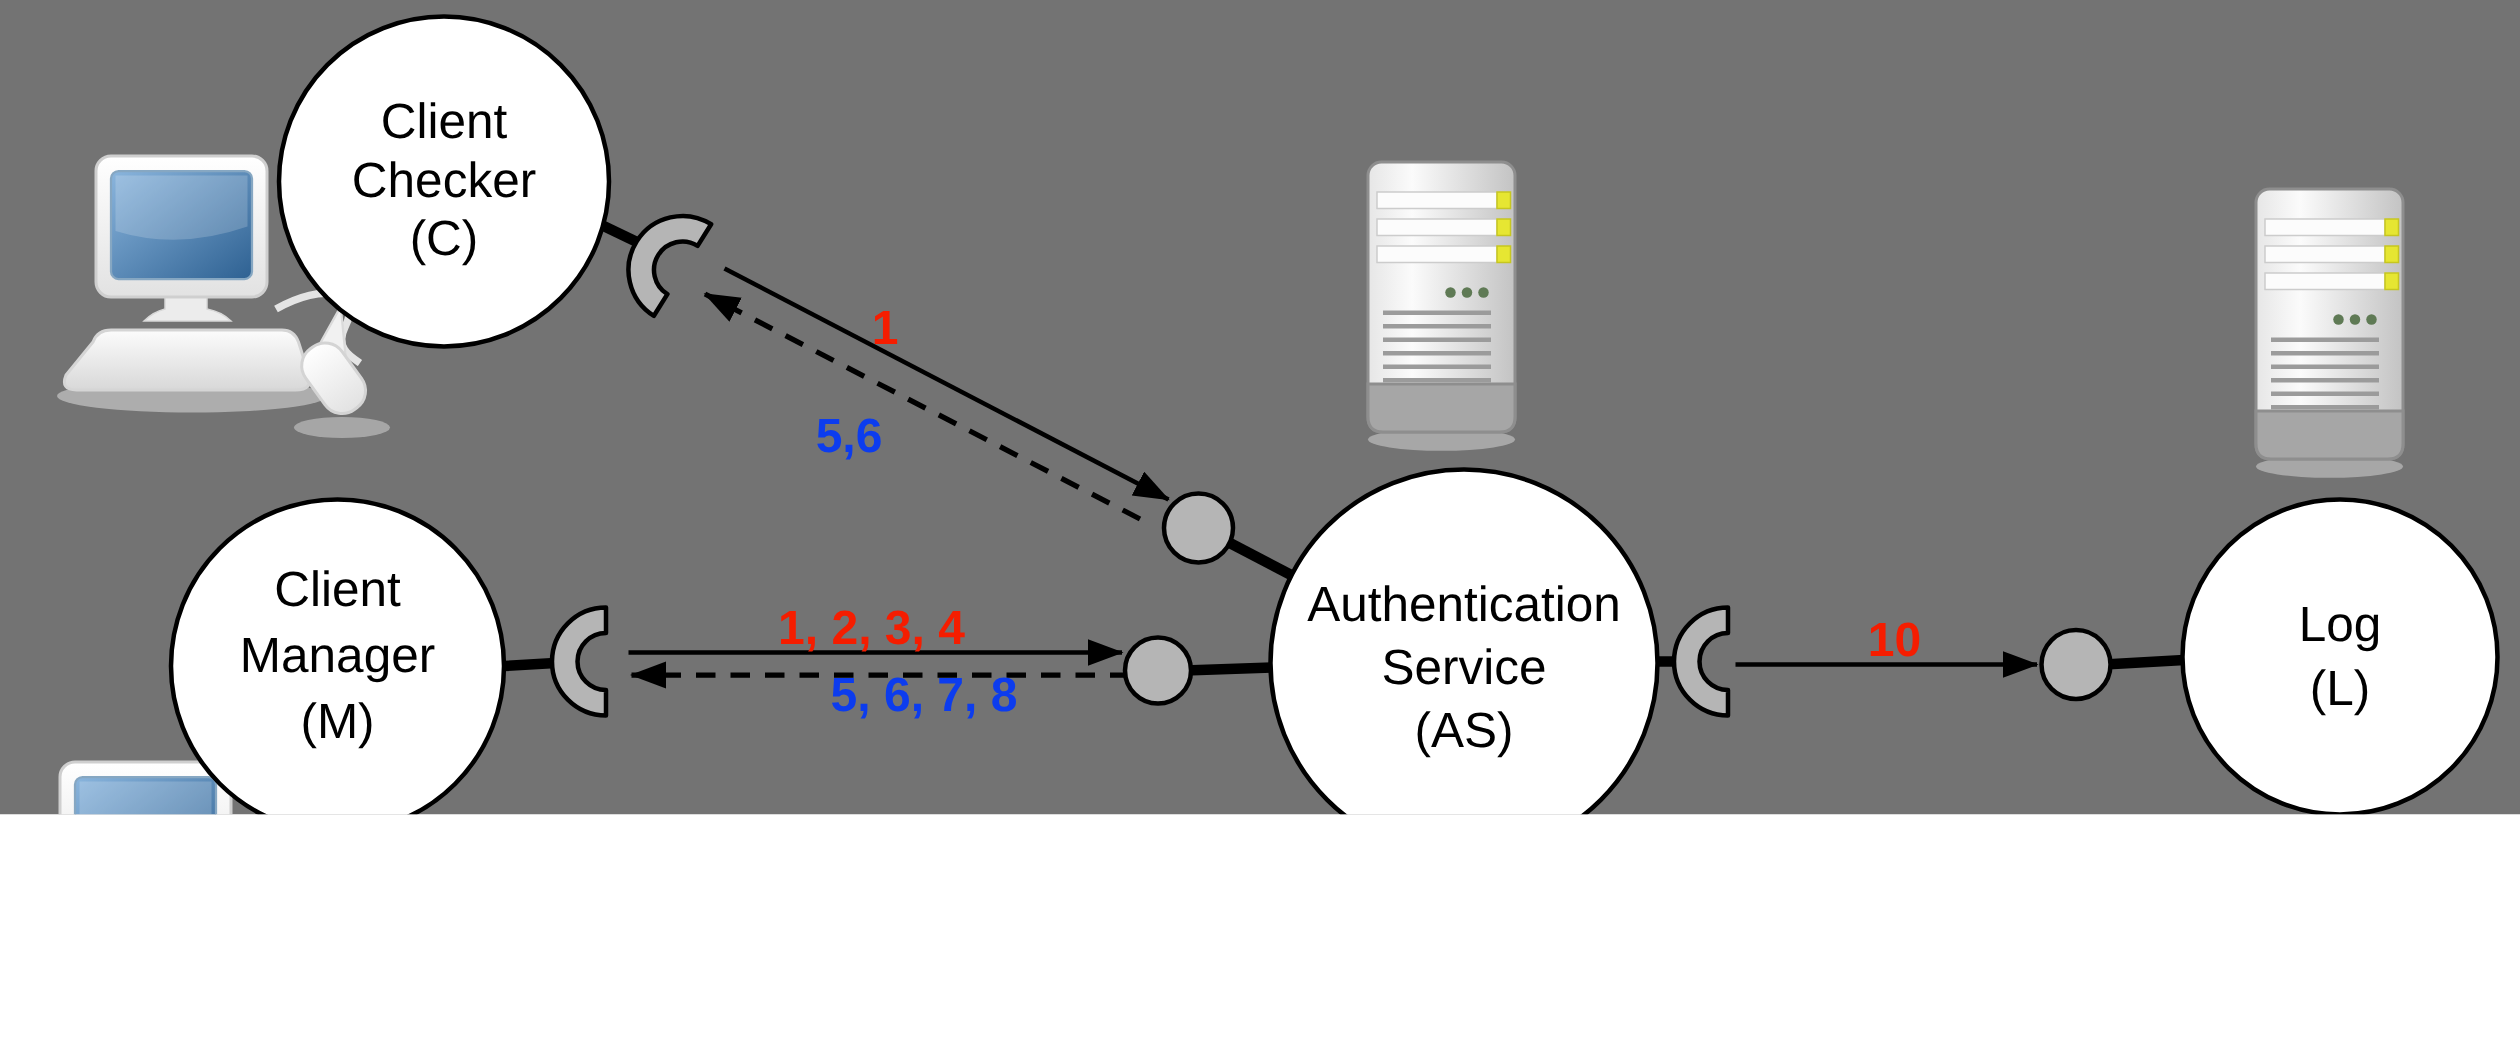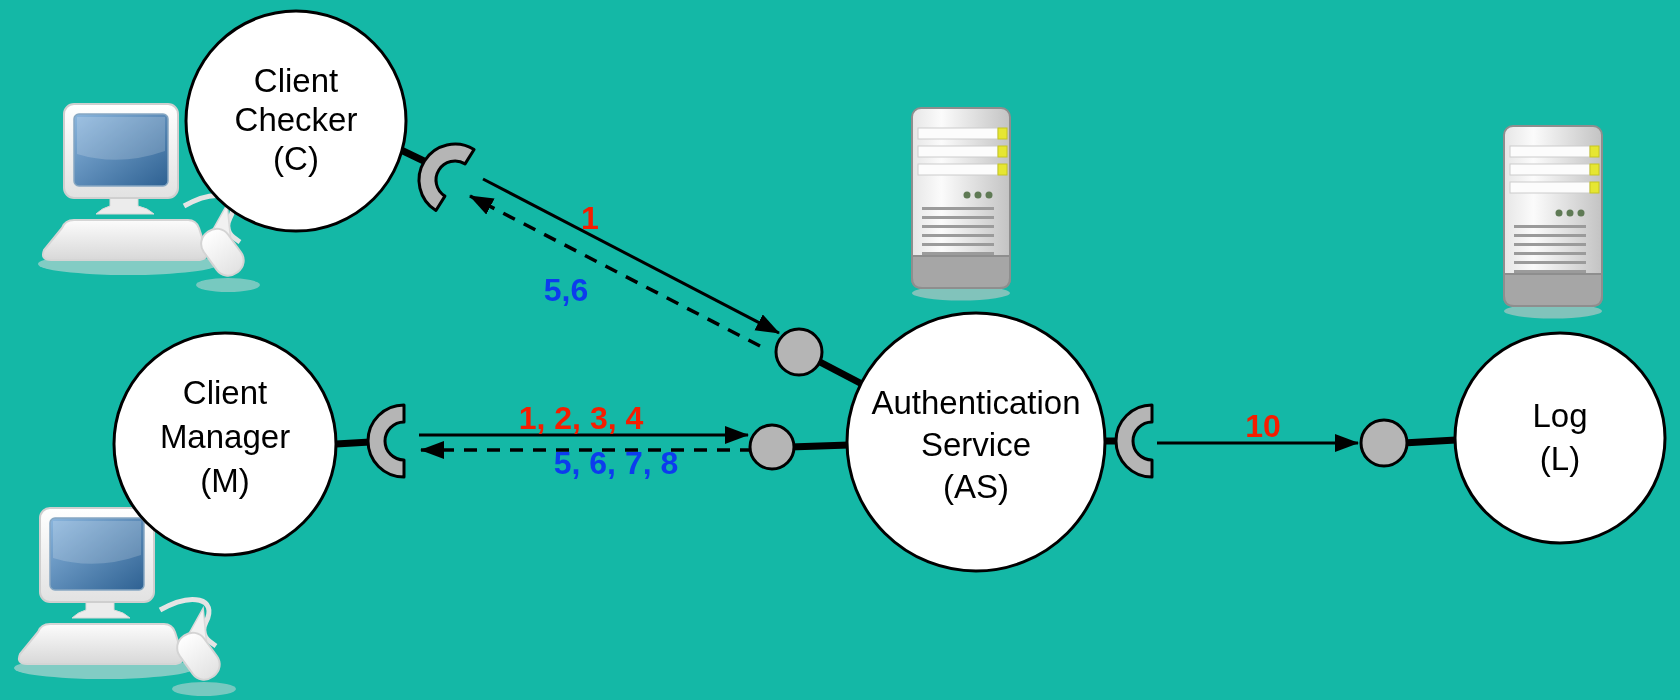--- a/index.html
+++ b/index.html
@@ -1,20 +1,20 @@
 <!DOCTYPE html>
 <html><head>
 <meta charset="utf-8">
 <style>
   html, body { margin: 0; padding: 0; background: #ffffff; }
   .canvas {
     position: relative;
     width: 1680px;
-    height: 700px;
-    background: #14b8a6;
+    height: 543px;
+    background: #737373;
     overflow: hidden;
     font-family: "Liberation Sans", sans-serif;
   }
   svg { display: block; }
   .node-circle { stroke: #000000; stroke-width: 3; }
   .node-label  { font-family: "Liberation Sans", sans-serif; font-size: 33px; fill: #000000; text-anchor: middle; }
   .edge-label  { font-family: "Liberation Sans", sans-serif; font-size: 32px; font-weight: bold; text-anchor: middle; }
   .edge-solid  { stroke: #000000; stroke-width: 3; fill: none; }
   .edge-dashed { stroke: #000000; stroke-width: 3.5; stroke-dasharray: 13 10; fill: none; }
   .stub        { stroke: #000000; stroke-width: 7; fill: none; }

